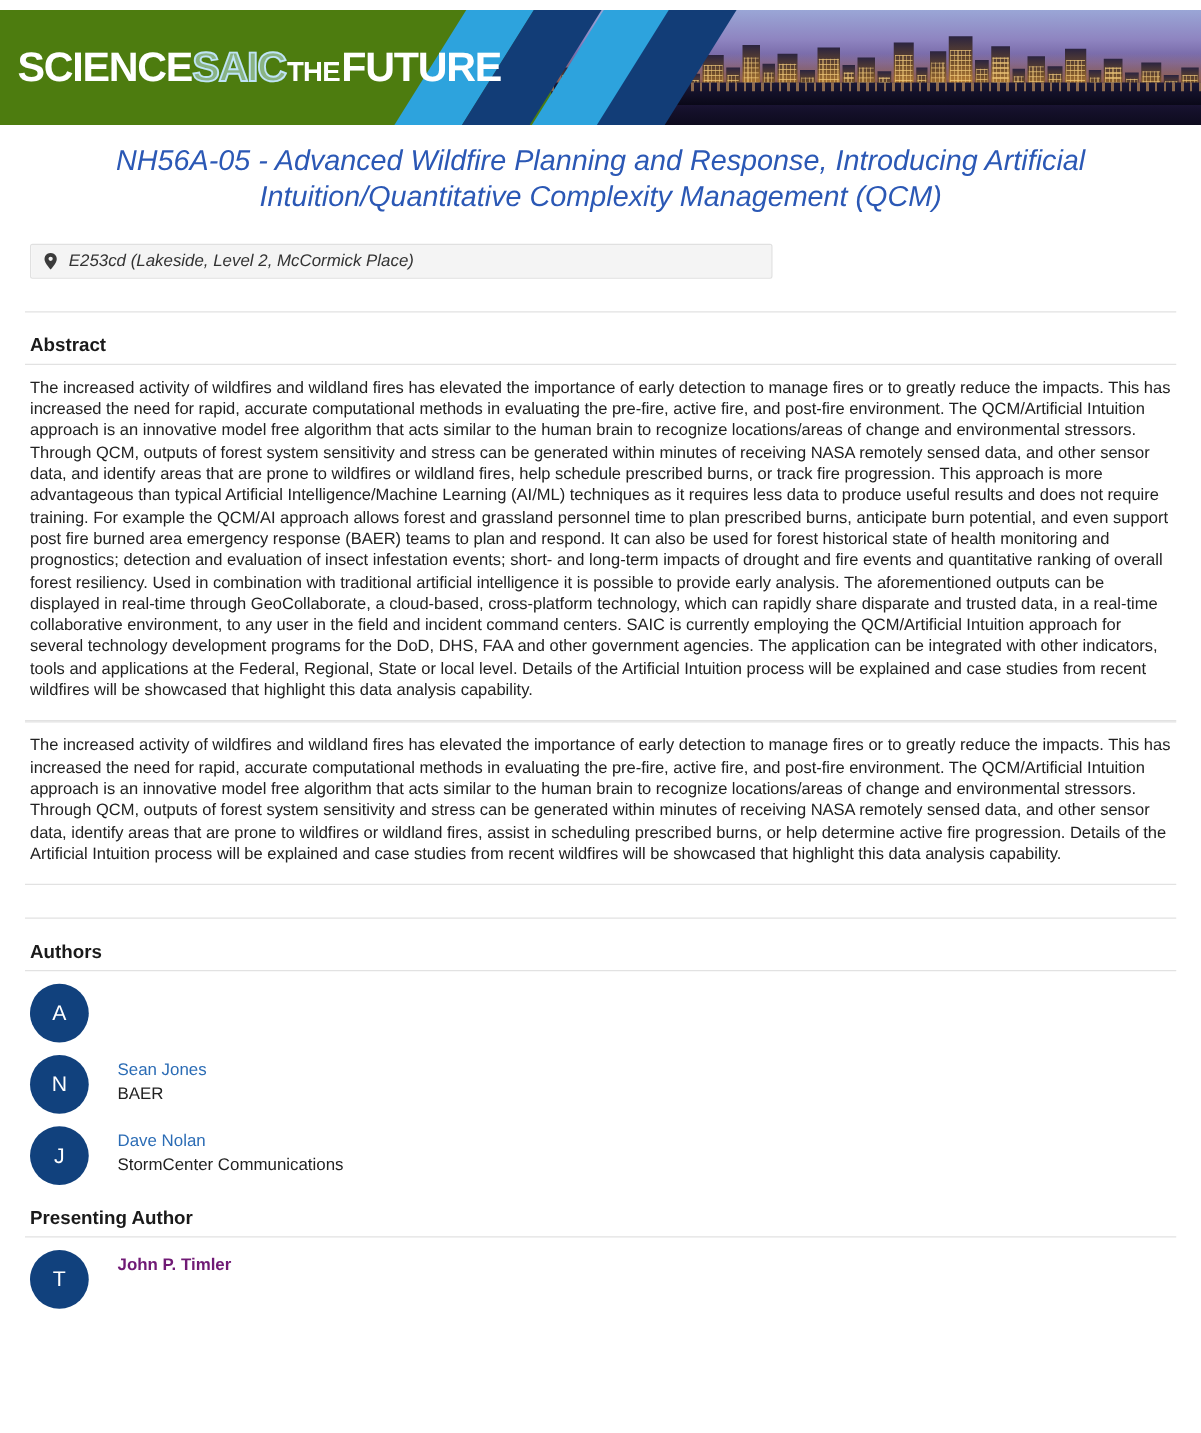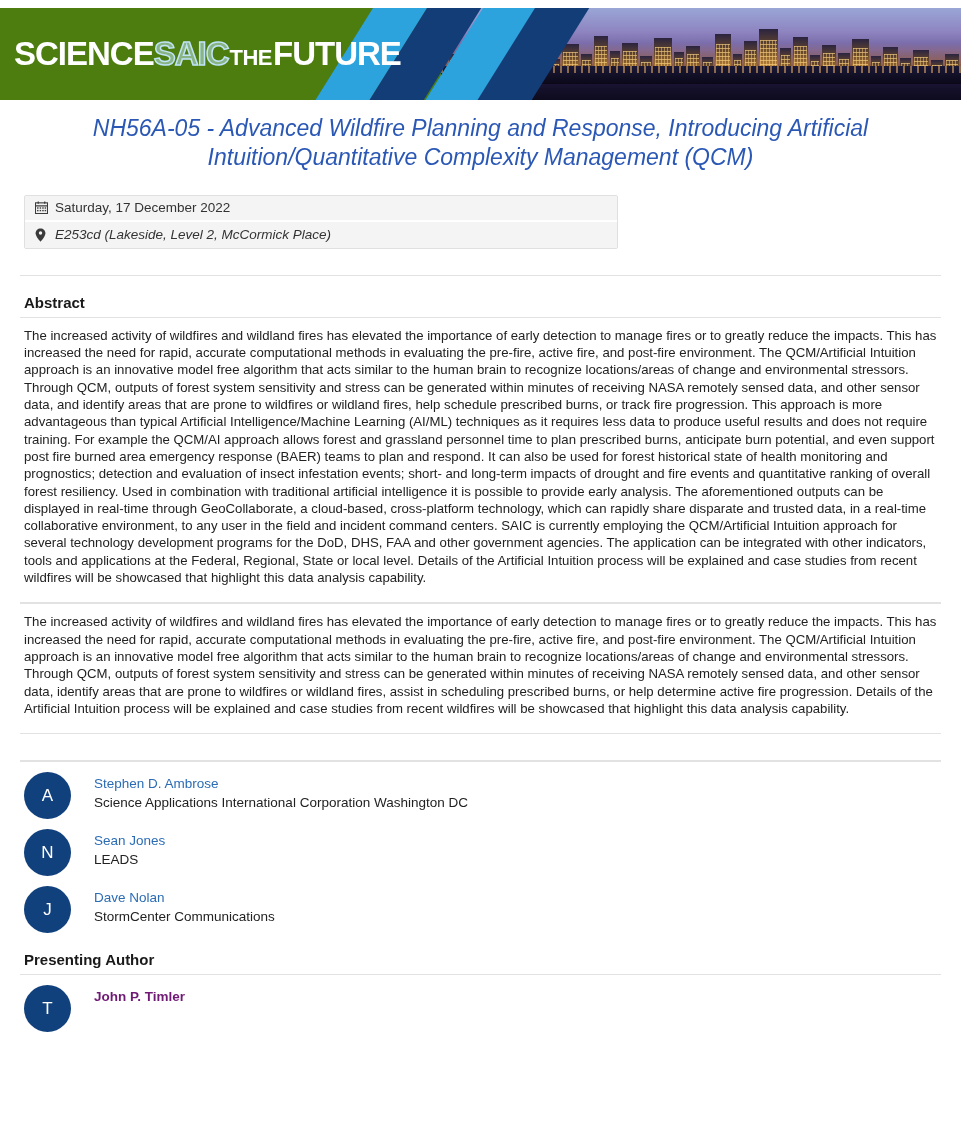--- a/index.html
+++ b/index.html
@@ -255,41 +255,20 @@
     <span class="w3">THE</span>
     <span class="w4">FUTURE</span>
   </div>
 </div>
 
 <div class="page">
 
   <h1 class="title">NH56A-05 - Advanced Wildfire Planning and Response, Introducing Artificial Intuition/Quantitative Complexity Management (QCM)</h1>
 
   <div class="meta-box">
-    <div class="meta-row">
-      <span class="meta-icon">
-        <svg width="13" height="13" viewBox="0 0 14 14" aria-hidden="true">
-          <rect x="0.5" y="2" width="13" height="11.5" fill="none" stroke="#3b3b3b" stroke-width="1.2"></rect>
-          <line x1="0.5" y1="5.2" x2="13.5" y2="5.2" stroke="#3b3b3b" stroke-width="1.2"></line>
-          <line x1="3.5" y1="0.5" x2="3.5" y2="3" stroke="#3b3b3b" stroke-width="1.3"></line>
-          <line x1="10.5" y1="0.5" x2="10.5" y2="3" stroke="#3b3b3b" stroke-width="1.3"></line>
-          <g fill="#3b3b3b">
-            <rect x="2.2" y="6.8" width="1.6" height="1.5"></rect>
-              <rect x="5" y="6.8" width="1.6" height="1.5"></rect>
-            <rect x="7.8" y="6.8" width="1.6" height="1.5"></rect>
-              <rect x="10.4" y="6.8" width="1.6" height="1.5"></rect>
-            <rect x="2.2" y="9.6" width="1.6" height="1.5"></rect>
-              <rect x="5" y="9.6" width="1.6" height="1.5"></rect>
-            <rect x="7.8" y="9.6" width="1.6" height="1.5"></rect>
-              <rect x="10.4" y="9.6" width="1.6" height="1.5"></rect>
-          </g>
-        </svg>
-      </span>
-      <span class="meta-text">Saturday, 17 December 2022</span>
-    </div>
     <div class="meta-row loc">
       <span class="meta-icon">
         <svg width="11" height="14" viewBox="0 0 11 14" aria-hidden="true">
           <path d="M5.5 0.4 C2.7 0.4 0.6 2.5 0.6 5.2 C0.6 8.6 5.5 13.6 5.5 13.6 C5.5 13.6 10.4 8.6 10.4 5.2 C10.4 2.5 8.3 0.4 5.5 0.4 Z" fill="#3b3b3b"></path>
           <circle cx="5.5" cy="5.0" r="1.7" fill="#f4f4f4"></circle>
         </svg>
       </span>
       <span class="meta-text">E253cd (Lakeside, Level 2, McCormick Place)</span>
     </div>
   </div>
@@ -310,35 +289,32 @@
     <hr class="rule">
     <p class="body-text">The increased activity of wildfires and wildland fires has elevated the importance of early detection to manage fires or to greatly reduce the impacts. This has increased the need for rapid, accurate computational methods in evaluating the pre-fire, active fire, and post-fire environment. The QCM/Artificial Intuition approach is an innovative model free algorithm that acts similar to the human brain to recognize locations/areas of change and environmental stressors. Through QCM, outputs of forest system sensitivity and stress can be generated within minutes of receiving NASA remotely sensed data, and other sensor data, identify areas that are prone to wildfires or wildland fires, assist in scheduling prescribed burns, or help determine active fire progression. Details of the Artificial Intuition process will be explained and case studies from recent wildfires will be showcased that highlight this data analysis capability.</p>
   </div>
 
   <div class="gap-sm"></div>
   <hr class="rule">
   <div class="gap-md"></div>
   <hr class="rule">
 
   <div class="section">
+    <div class="section-title">Authors</div>
     <hr class="rule">
 
     <div class="author-row">
       <div class="avatar">A</div>
-      <div class="author-info">
-        <div class="author-name">Stephen D. Ambrose</div>
-        <div class="author-affil">Science Applications International Corporation Washington DC</div>
-      </div>
     </div>
 
     <div class="author-row">
       <div class="avatar">N</div>
       <div class="author-info">
         <div class="author-name">Sean Jones</div>
-        <div class="author-affil">LEADS</div>
+        <div class="author-affil">BAER</div>
       </div>
     </div>
 
     <div class="author-row">
       <div class="avatar">J</div>
       <div class="author-info">
         <div class="author-name">Dave Nolan</div>
         <div class="author-affil">StormCenter Communications</div>
       </div>
     </div>

